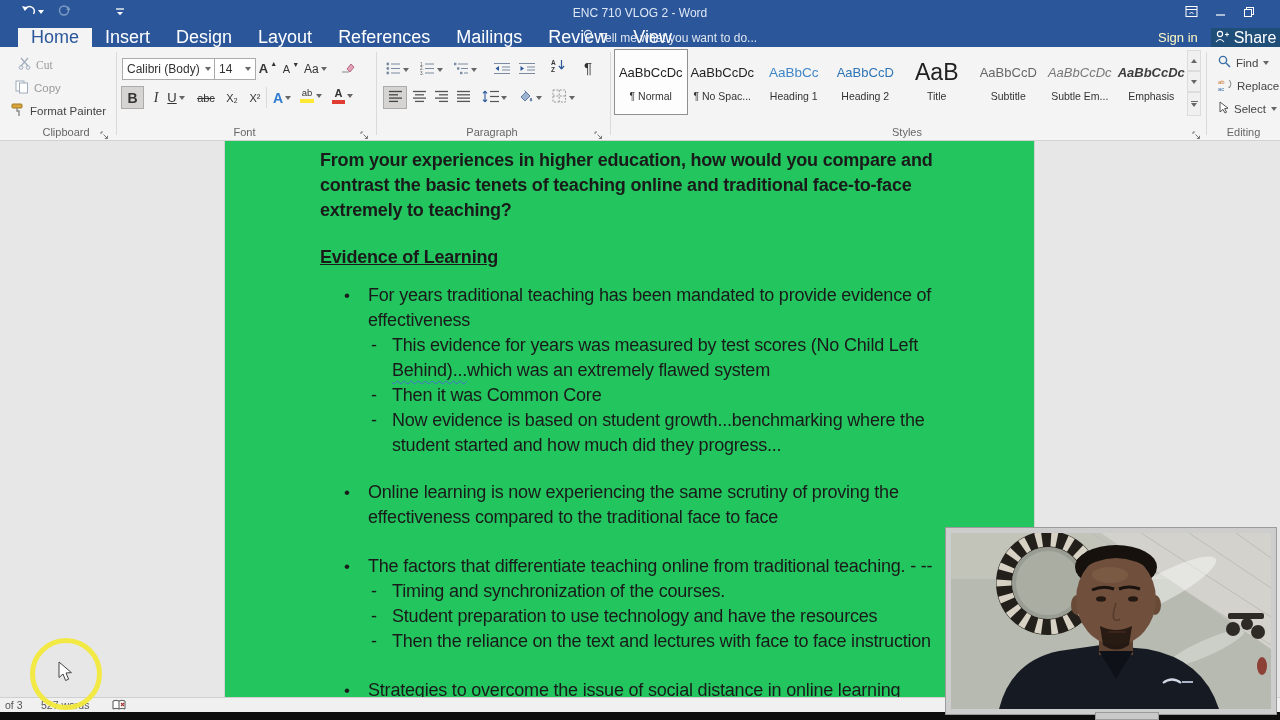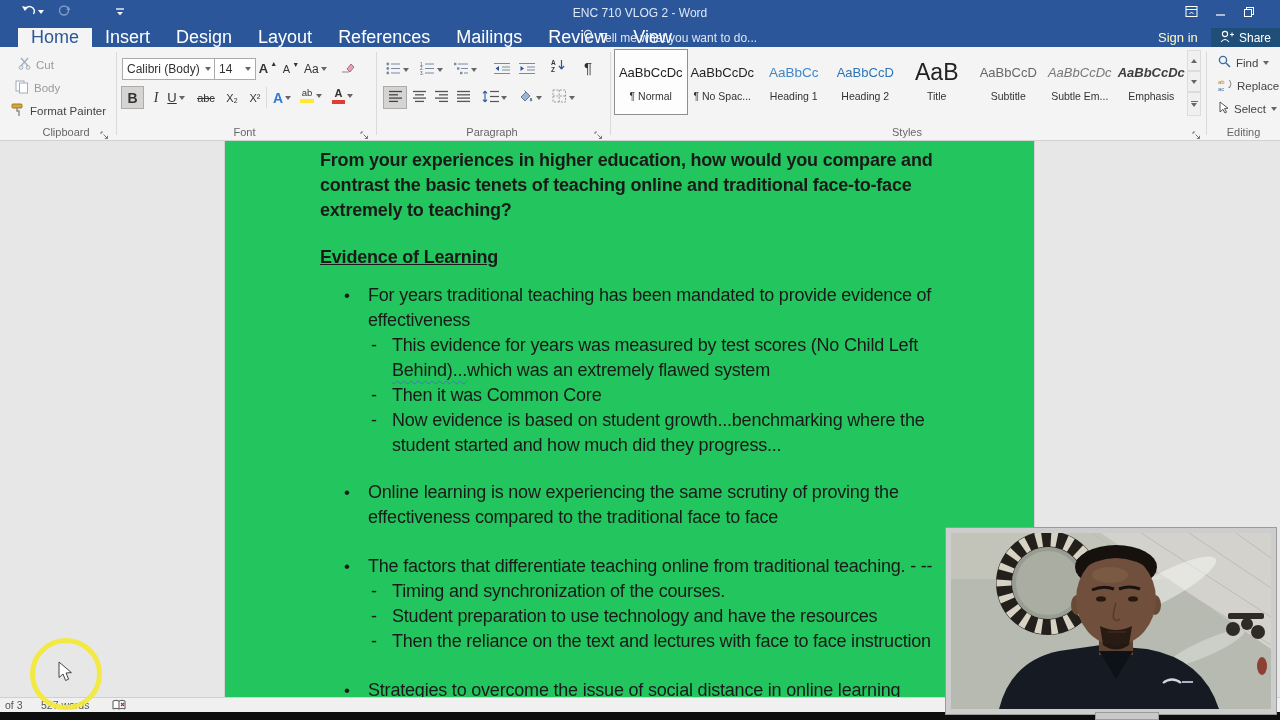--- a/index.html
+++ b/index.html
@@ -11,21 +11,21 @@
   #title-text{left:0;top:6px;width:100%;text-align:center;color:#dde7f6;font-size:12px;pointer-events:none;}
   .qatbtn{top:3px;width:24px;height:18px;display:flex;align-items:center;justify-content:center;}
   .winbtn{top:4px;width:24px;height:17px;display:flex;align-items:center;justify-content:center;}
   
   #tabrow{left:0;top:28px;width:1280px;height:19px;background:#2b579a;}
   #tabs{left:18px;top:0;height:19px;display:flex;}
   .tab{height:19px;padding:0 13px;display:flex;align-items:center;font-size:18px;color:#fff;}
   .tab.active{background:#f4f4f4;color:#2b579a;}
   #tellme{left:583px;top:0;height:19px;display:flex;align-items:center;gap:6px;color:rgba(255,255,255,.85);font-size:12px;}
   #signin{left:1150px;top:0;height:19px;display:flex;align-items:center;color:#fef9c3;font-size:13px;padding:0 8px;}
-  #share{left:1211px;top:0;width:69px;height:19px;background:#1f4e79;display:flex;align-items:center;justify-content:center;gap:5px;color:#fff;font-size:12px;}
+  #share{left:1211px;top:0;width:69px;height:19px;background:#1f4e79;display:flex;align-items:center;justify-content:center;gap:5px;color:#fff;font-size:16px;}
   
   #ribbon{left:0;top:47px;width:1280px;height:94px;background:#f4f4f4;border-bottom:1px solid #d2d2d2;box-sizing:border-box;}
   .vdiv{top:52px;width:1px;height:83px;background:#dadada;}
   .grplabel{top:79px;font-size:11px;color:#666;text-align:center;}
   .launcher{width:10px;height:10px;}
   .rbtn{display:flex;align-items:center;gap:5px;font-size:11.5px;color:#444;}
   .rbtn.disabled{color:#9a9a9a;}
   .combo{background:#fff;border:1px solid #ababac;height:20px;display:flex;align-items:center;font-size:12px;color:#333;padding:0 4px;gap:4px;}
   .tri{width:0;height:0;border-left:3.5px solid transparent;border-right:3.5px solid transparent;border-top:4px solid #666;display:inline-block;}
   .sbtn{height:21px;min-width:20px;display:flex;align-items:center;justify-content:center;gap:2px;color:#333;}
@@ -145,34 +145,34 @@
             <circle cx="5" cy="4" r="2.6" fill="none" stroke="#fff" stroke-width="1.1"></circle>
             <path d="M1 12 Q5 7 9 12" fill="none" stroke="#fff" stroke-width="1.1"></path>
             <path d="M10 4.5 h4 M12 2.5 v4" stroke="#fff"></path>
           </svg></span>
       <span>Share</span>
     </div>
   </div>
 
   <div class="abs" id="ribbon">
 
-    <div class="abs rbtn disabled" style="left:18px;top:10px;">
+    <div class="abs rbtn disabled" style="left:18px;top:10px;font-family:Liberation Serif, serif;">
       <span><svg width="13" height="13" viewBox="0 0 13 13">
             <path d="M3 1 L10 9 M10 1 L3 9" stroke="#9facbc" fill="none" stroke-width="1.2"></path>
             <circle cx="3" cy="10.5" r="1.8" fill="none" stroke="#9facbc"></circle>
             <circle cx="10" cy="10.5" r="1.8" fill="none" stroke="#9facbc"></circle>
           </svg></span>
       <span>Cut</span>
     </div>
     <div class="abs rbtn disabled" style="left:15px;top:33px;">
       <span><svg width="14" height="14" viewBox="0 0 14 14">
             <rect x="1" y="1" width="8" height="10" fill="#fff" stroke="#9facbc"></rect>
             <rect x="4.5" y="3" width="8" height="10" fill="#fff" stroke="#9facbc"></rect>
           </svg></span>
-      <span>Body</span>
+      <span>Copy</span>
     </div>
     <div class="abs rbtn" style="left:10px;top:56px;">
       <span><svg width="15" height="14" viewBox="0 0 15 14">
             <rect x="2" y="1" width="10" height="4" rx="1" fill="#d9a63c" stroke="#a07a20"></rect>
             <path d="M7 5 V8 H9 V13" fill="none" stroke="#8a8a8a" stroke-width="1.4"></path>
           </svg></span>
       <span>Format Painter</span>
     </div>
     <div class="abs grplabel" style="left:0;width:112px;padding-left:10px;">Clipboard</div>
     <div class="abs launcher" style="left:100px;top:79px;"><svg width="9" height="9" viewBox="0 0 9 9">

